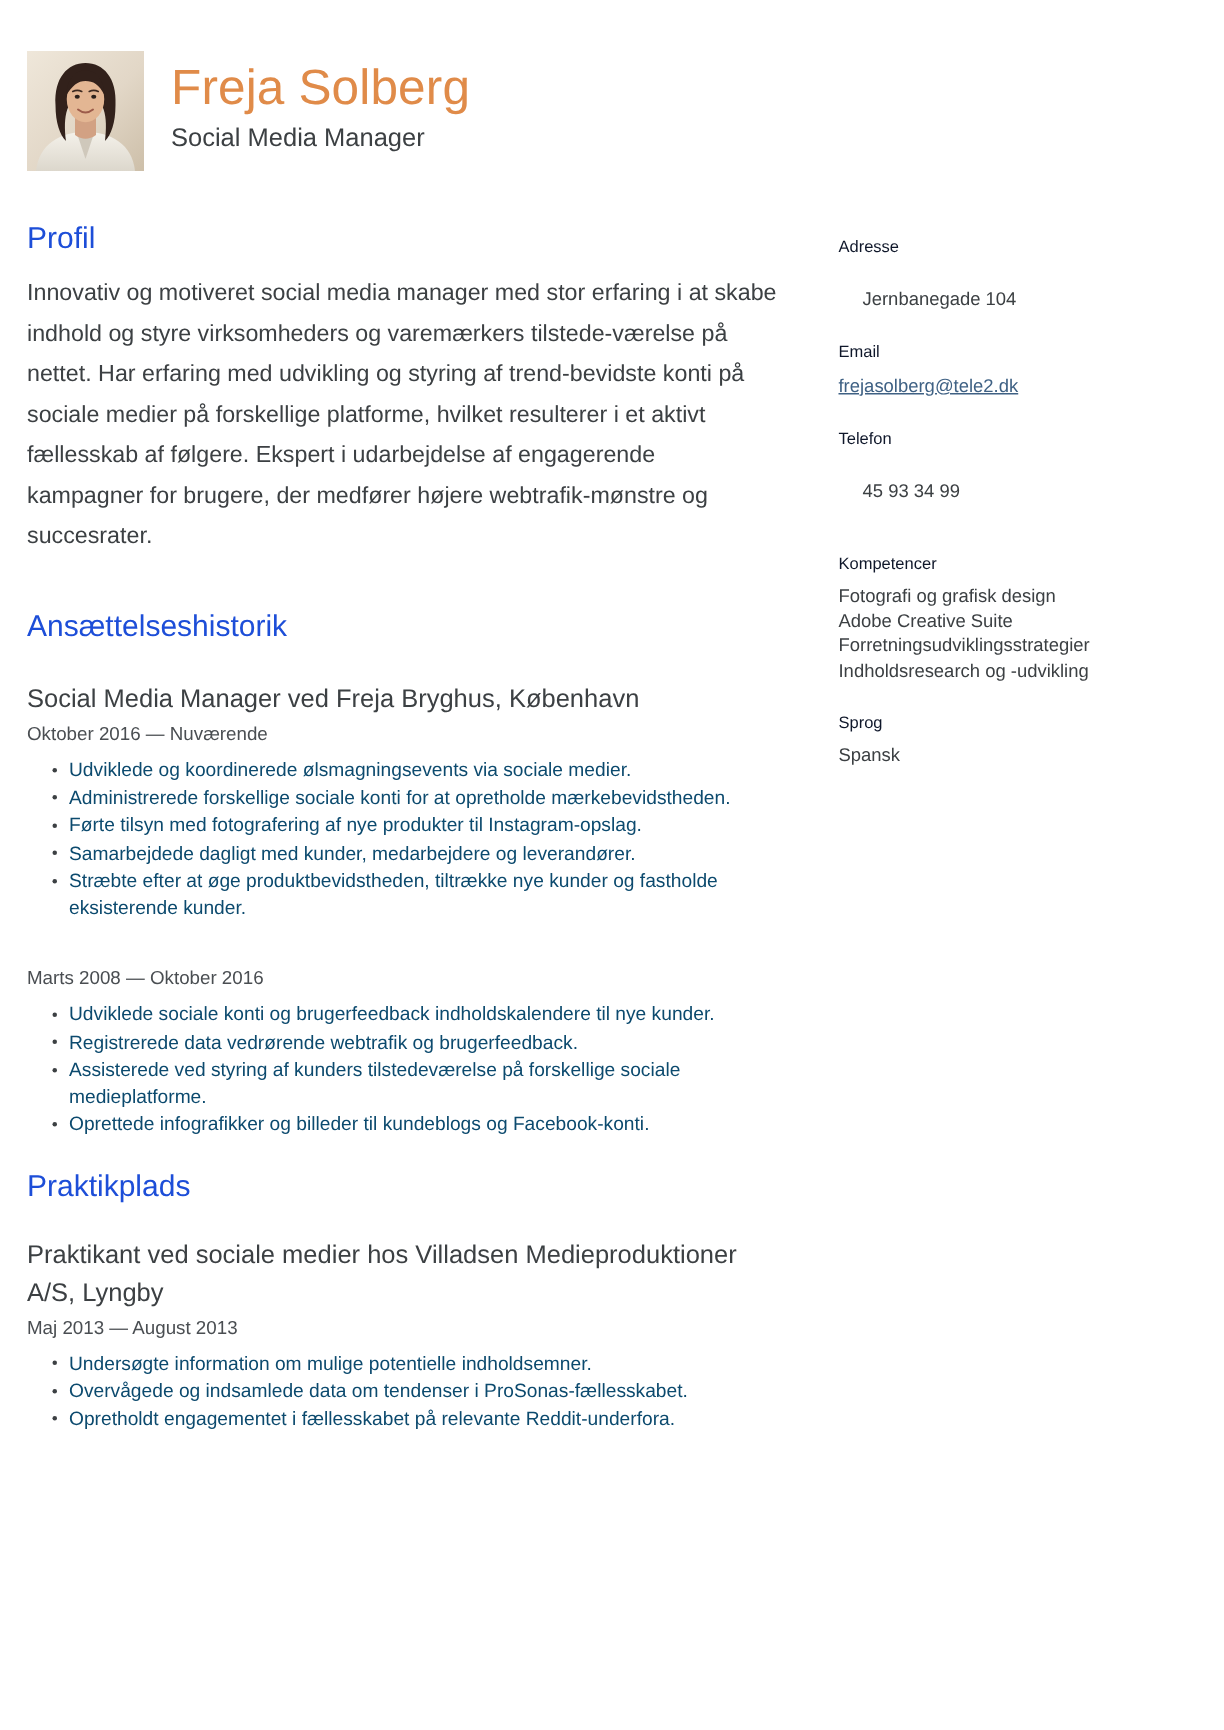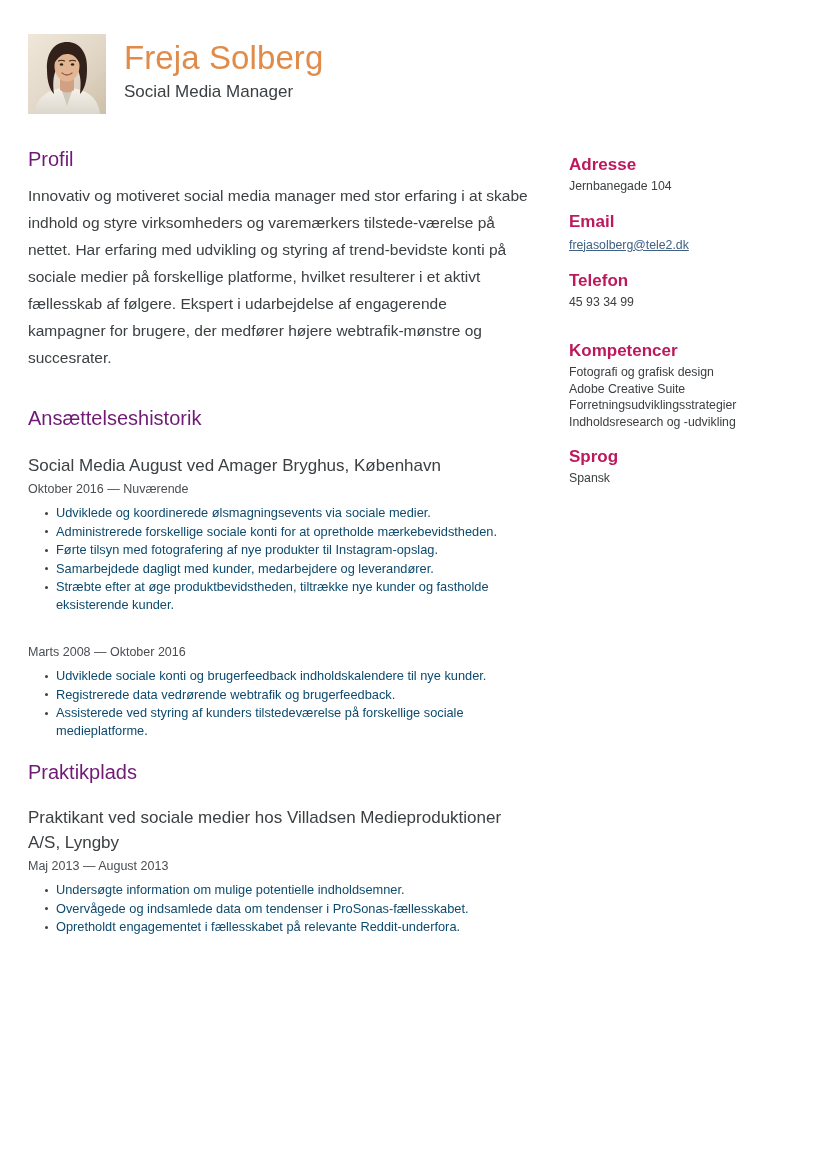--- a/index.html
+++ b/index.html
@@ -10,21 +10,21 @@
     background: #ffffff;
     font-family: "Liberation Sans", sans-serif;
     color: #3c4043;
     -webkit-font-smoothing: antialiased;
   }
 
   .page {
     position: relative;
     width: 816px;
     height: 916px;
-    padding: 34px 40px 0 28px;
+    padding: 34px 40px 0 18px;
   }
 
   
   .header {
     display: flex;
     align-items: flex-start;
     gap: 18px;
     height: 86px;
   }
   .photo {
@@ -61,21 +61,21 @@
     margin-top: 26px;
   }
   .col-main { width: 510px; flex: 0 0 510px; padding-right: 10px; }
   .col-side { width: 232px; flex: 0 0 232px; margin-left: 31px; padding-top: 9px; }
 
   
   .section-heading {
     font-size: 20px;
     line-height: 26px;
     font-weight: 400;
-    color: #701a75;
+    color: #1d4ed8;
     margin: 0 0 10px 0;
   }
   .section { margin-bottom: 26px; }
 
   .profile-text {
     font-size: 15.5px;
     line-height: 27px;
     color: #3c4043;
     margin: 0;
   }
@@ -122,31 +122,31 @@
   
   .section-experience .section-heading { margin-bottom: 22px; }
   .section-internship .section-heading { margin-bottom: 20px; }
   .section-profile { margin-bottom: 34px; }
   .section-experience { margin-bottom: 20px; }
 
   
   .side-block { margin-bottom: 17px; }
   .side-block:last-child { margin-bottom: 12px; }
   .side-heading {
-    font-size: 17px;
+    font-size: 11px;
     line-height: 20px;
-    font-weight: 700;
-    color: #be185d;
+    font-weight: 400;
+    color: #0f172a;
     margin: 0 0 3px 0;
   }
   .side-line {
     font-size: 12.3px;
     line-height: 16.5px;
     color: #3c4043;
-    margin: 0;
+    margin: 16px;
   }
   .side-link {
     font-size: 12.3px;
     line-height: 17px;
     color: #3f6184;
     text-decoration: underline;
     display: inline-block;
     text-align: center;
   }
   .side-list { list-style: none; margin: 0; padding: 0; }
@@ -209,37 +209,38 @@
 
       <div class="section section-profile">
         <h2 class="section-heading">Profil</h2>
         <p class="profile-text">Innovativ og motiveret social media manager med stor erfaring i at skabe indhold og styre virksomheders og varemærkers tilstede-værelse på nettet. Har erfaring med udvikling og styring af trend-bevidste konti på sociale medier på forskellige platforme, hvilket resulterer i et aktivt fællesskab af følgere. Ekspert i udarbejdelse af engagerende kampagner for brugere, der medfører højere webtrafik-mønstre og succesrater.</p>
       </div>
 
       <div class="section section-experience">
         <h2 class="section-heading">Ansættelseshistorik</h2>
 
         <div class="entry">
-          <h3 class="entry-title">Social Media August ved Amager Bryghus, København</h3>
+          <h3 class="entry-title">Social Media Manager ved Freja Bryghus, København</h3>
           <div class="entry-date">Oktober 2016 — Nuværende</div>
           <ul class="bullets">
             <li>Udviklede og koordinerede ølsmagningsevents via sociale medier.</li>
             <li>Administrerede forskellige sociale konti for at opretholde mærkebevidstheden.</li>
             <li>Førte tilsyn med fotografering af nye produkter til Instagram-opslag.</li>
             <li>Samarbejdede dagligt med kunder, medarbejdere og leverandører.</li>
             <li>Stræbte efter at øge produktbevidstheden, tiltrække nye kunder og fastholde eksisterende kunder.</li>
           </ul>
         </div>
 
         <div class="entry" style="margin-top:30px;">
           <div class="entry-date">Marts 2008 — Oktober 2016</div>
           <ul class="bullets">
             <li>Udviklede sociale konti og brugerfeedback indholdskalendere til nye kunder.</li>
             <li>Registrerede data vedrørende webtrafik og brugerfeedback.</li>
             <li>Assisterede ved styring af kunders tilstedeværelse på forskellige sociale medieplatforme.</li>
+            <li>Oprettede infografikker og billeder til kundeblogs og Facebook-konti.</li>
           </ul>
         </div>
       </div>
 
       <div class="section section-internship">
         <h2 class="section-heading">Praktikplads</h2>
 
         <div class="entry">
           <h3 class="entry-title">Praktikant ved sociale medier hos Villadsen Medieproduktioner A/S, Lyngby</h3>
           <div class="entry-date">Maj 2013 — August 2013</div>

